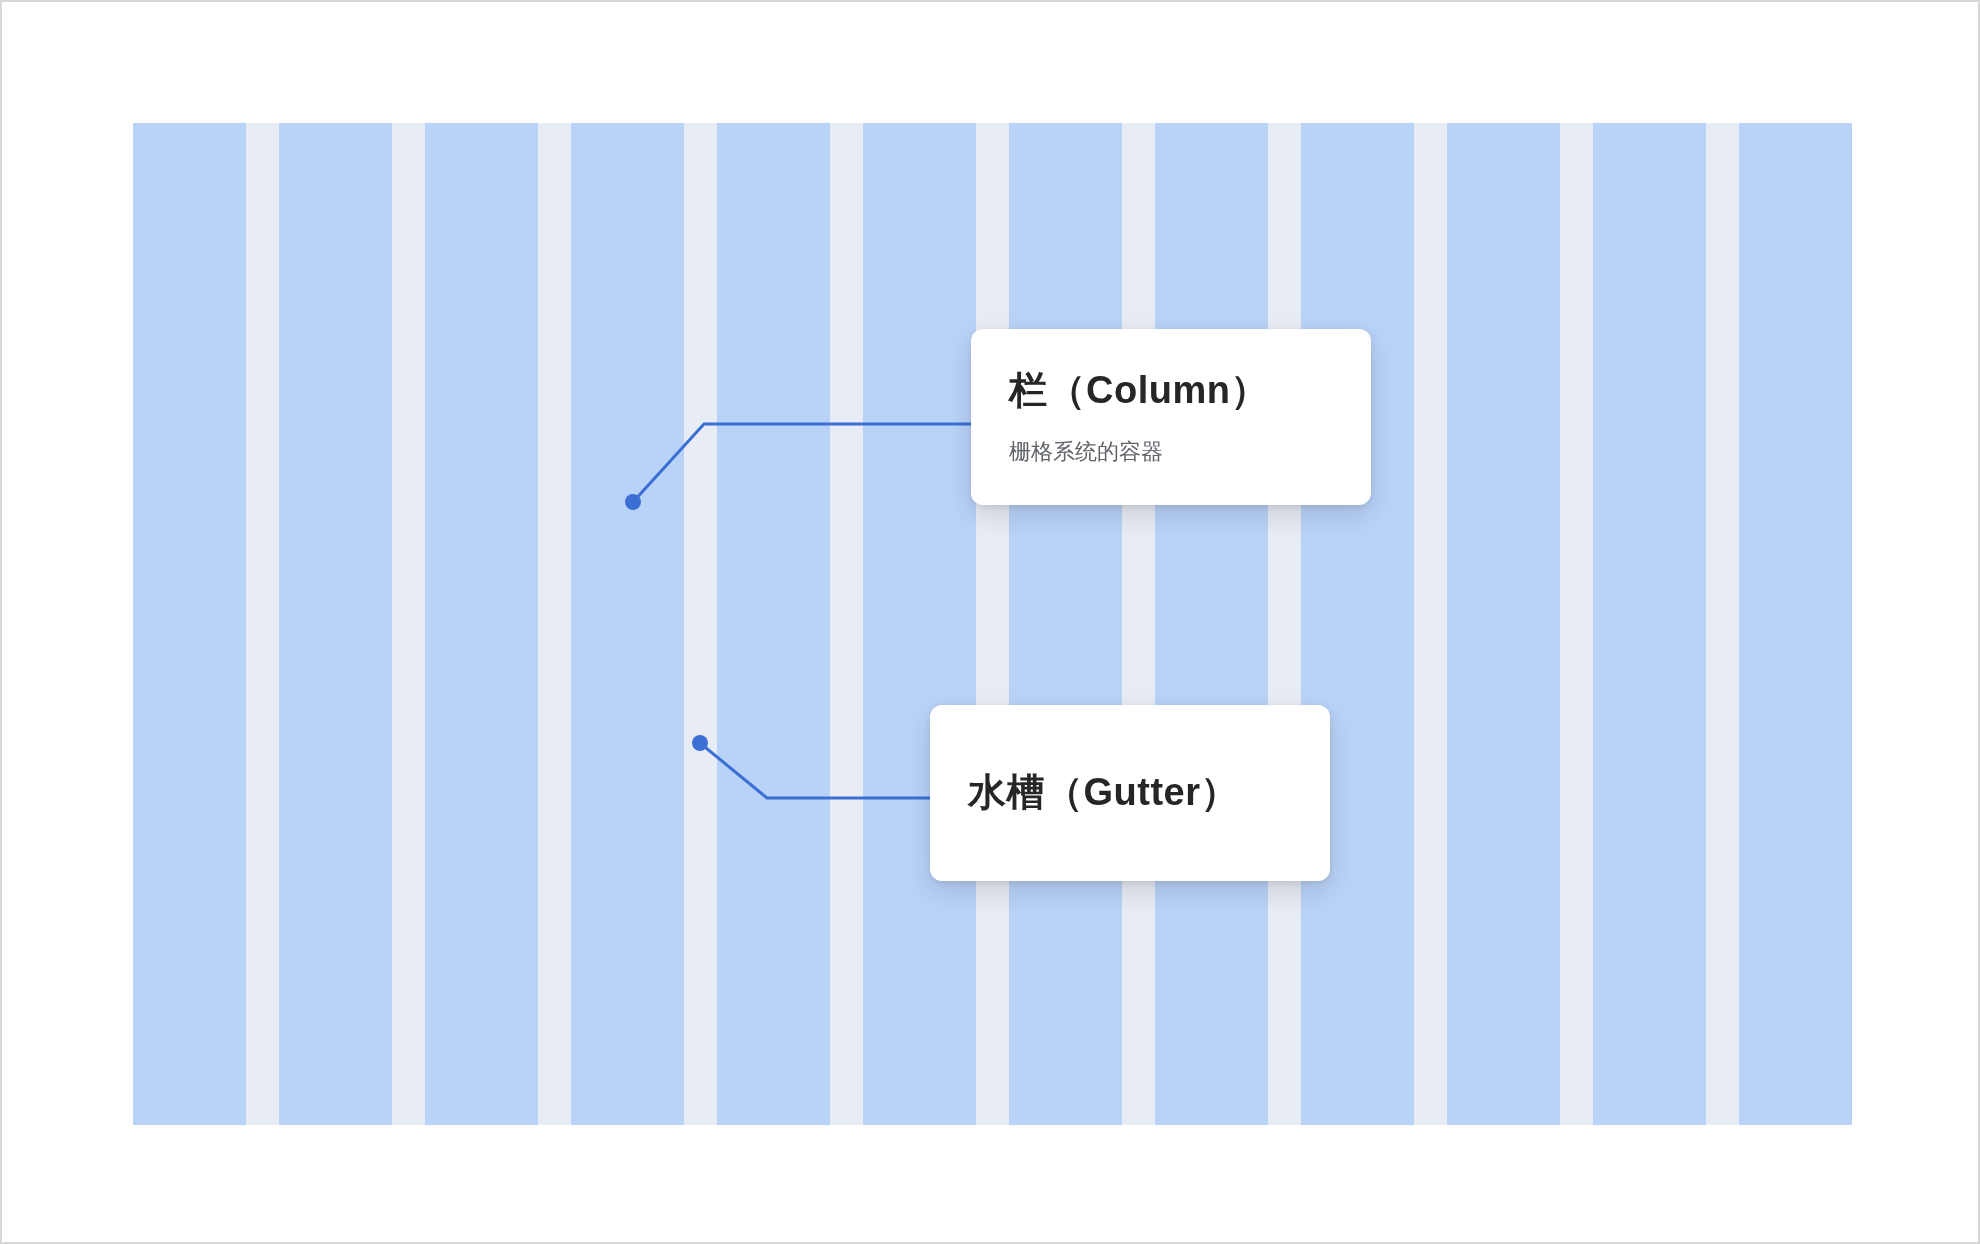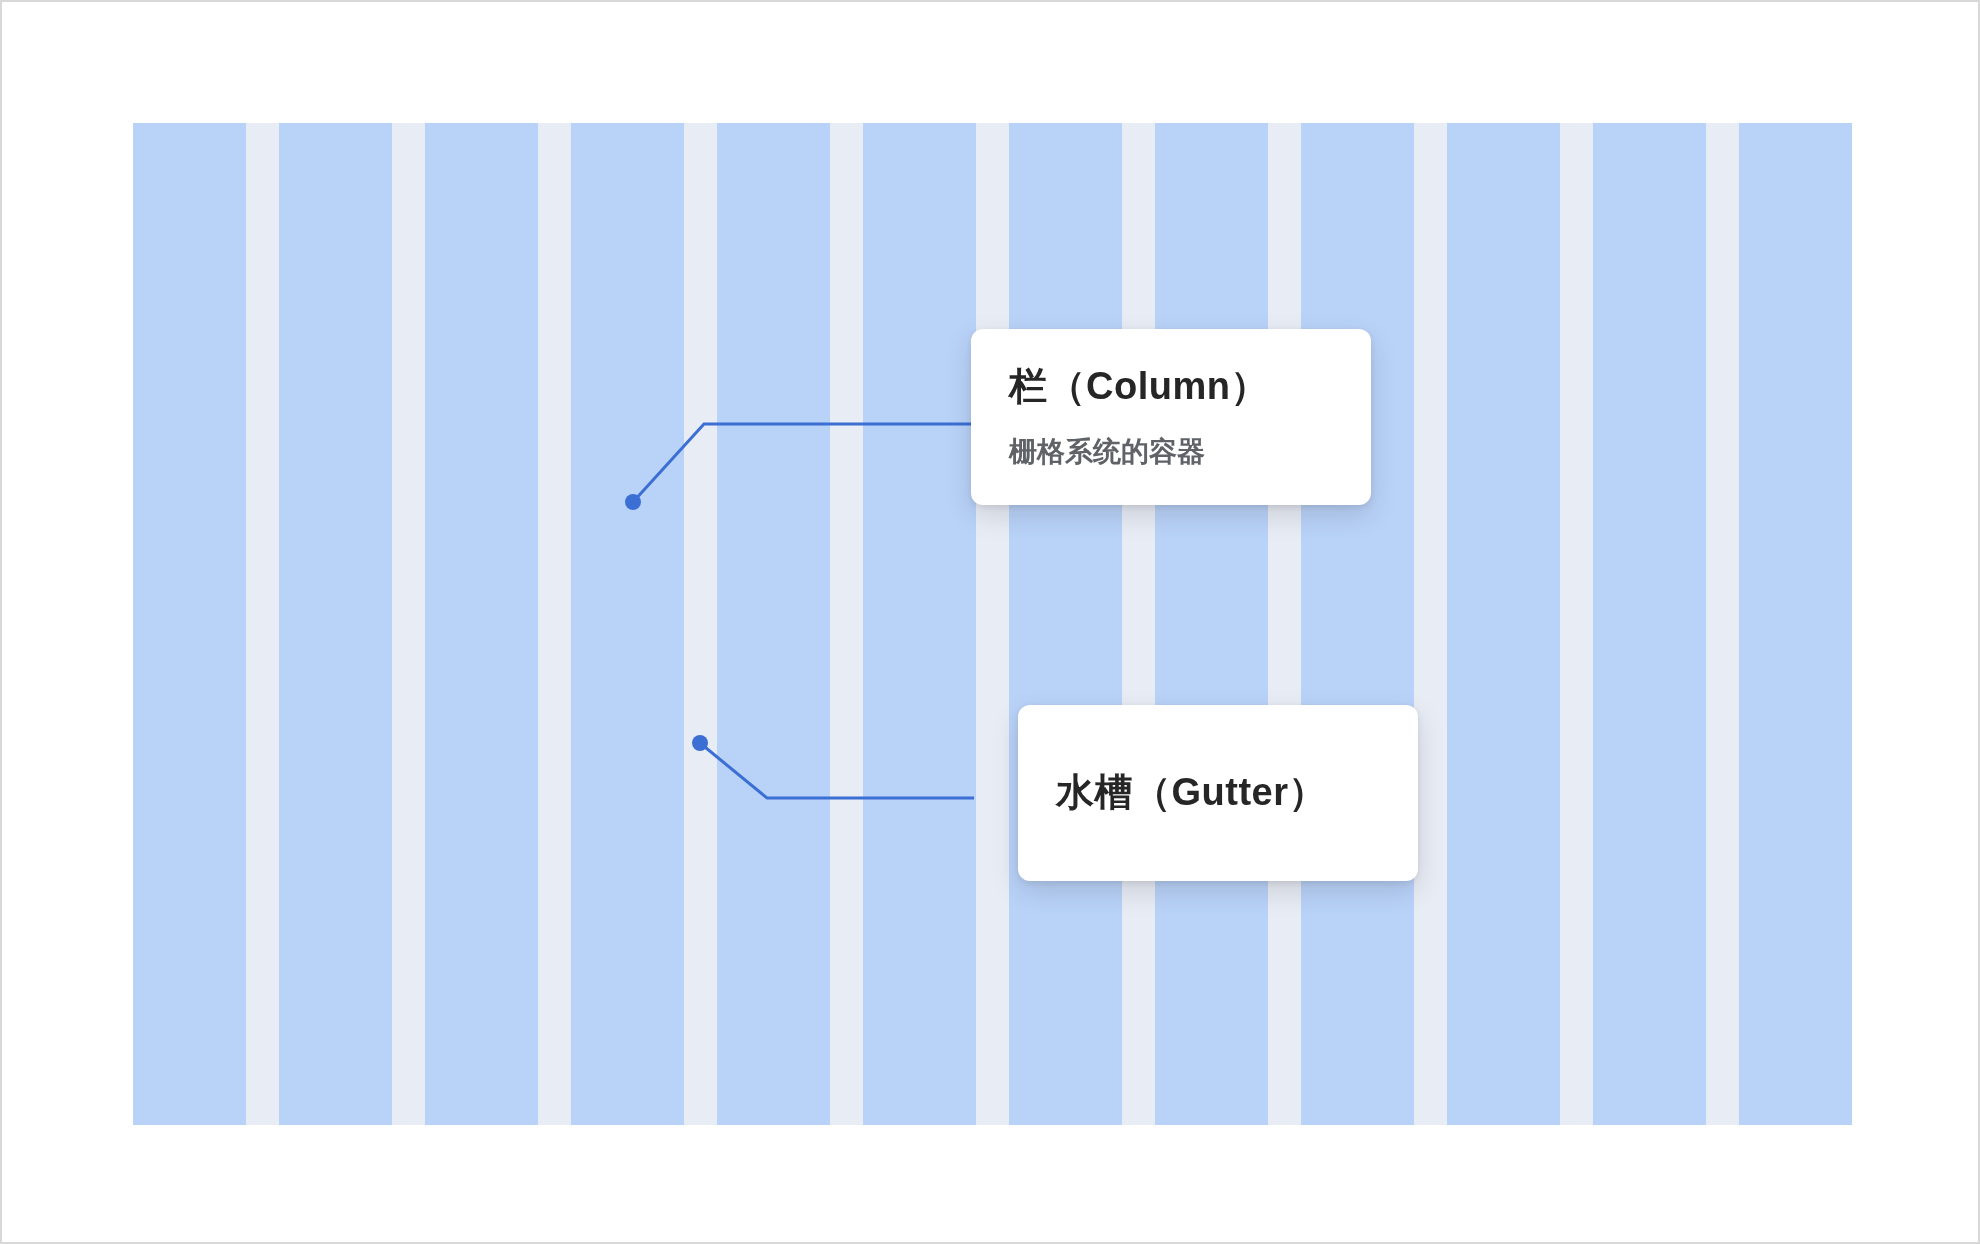--- a/index.html
+++ b/index.html
@@ -58,34 +58,34 @@
     background: #ffffff;
     border-radius: 12px;
     box-shadow: 0 10px 28px rgba(0,0,0,0.13), 0 2px 6px rgba(0,0,0,0.08);
     display: flex;
     flex-direction: column;
     justify-content: center;
     gap: 24px;
     padding: 12px 38px;
   }
   .card.card-column { left: 969px; top: 327px; }
-  .card.card-gutter { left: 1016px; top: 703px; }
+  .card.card-gutter { left: 928px; top: 703px; }
 
   .card .title {
     font-size: 38px;
     line-height: 1.2;
     font-weight: 600;
     color: var(--title-color, #262626);
     letter-spacing: 0.5px;
     white-space: nowrap;
   }
   .card .desc {
-    font-size: 28px;
+    font-size: 22px;
     line-height: 1.3;
-    font-weight: 700;
+    font-weight: 400;
     color: var(--desc-color, #5f6368);
     white-space: nowrap;
   }
 </style>
 </head>
 <body>
 
 <div class="page">
 
   <div class="grid" id="grid">

